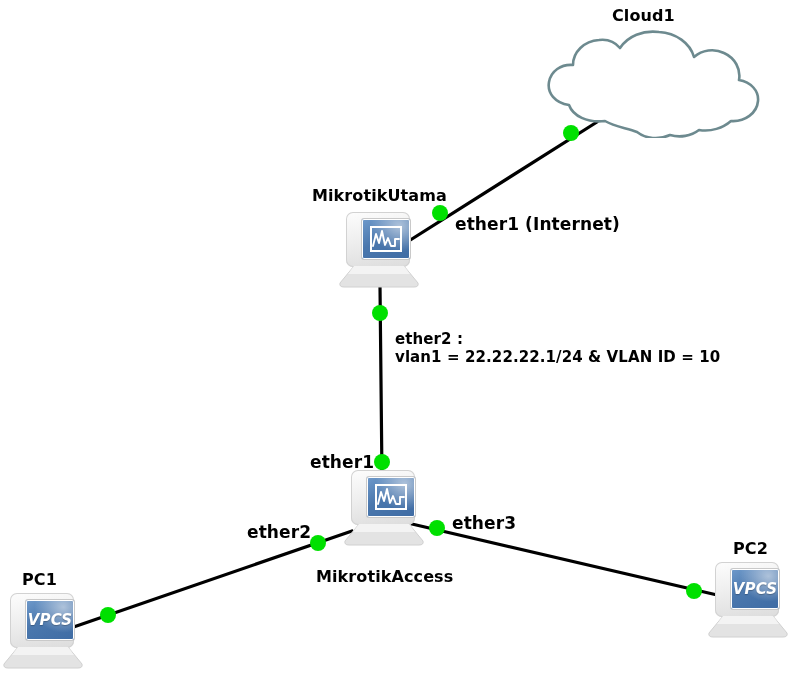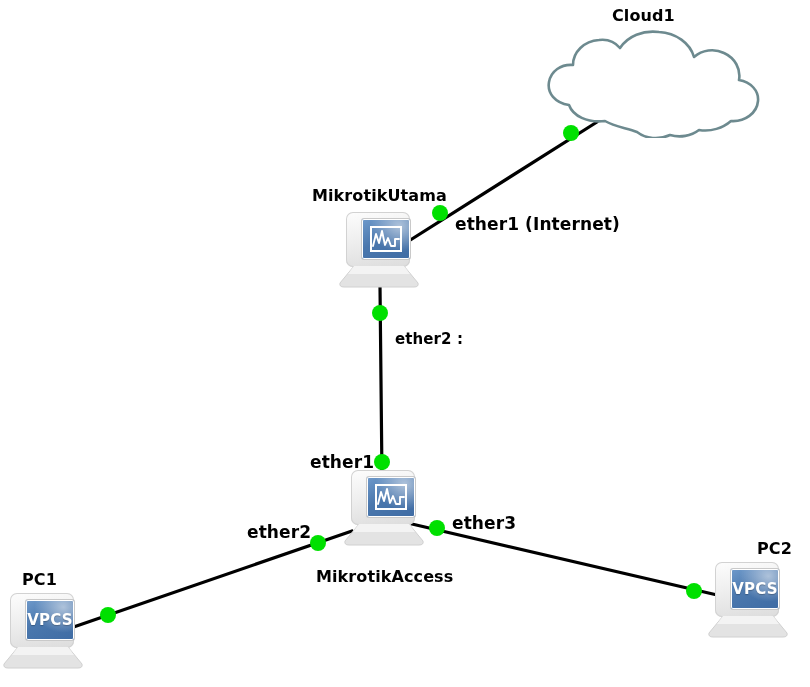--- a/index.html
+++ b/index.html
@@ -38,20 +38,21 @@
   }
   .label.node-name { font-size: 16px; }
   .label.port { font-size: 17px; }
   .label.multiline { font-size: 15px; }
 
   
   .dev {
     position: relative;
     width: 82px;
     height: 64px;
+    font-style: italic;
   }
   .dev .bezel {
     position: absolute;
     left: 8px;
     top: 0px;
     width: 64px;
     height: 55px;
     border-radius: 7px;
     background: linear-gradient(170deg, #fdfdfd 0%, #efefef 45%, #dcdcdc 100%);
     box-shadow: inset 0 0 0 1px #d2d2d2;
@@ -190,23 +191,24 @@
         <circle cx="108" cy="615" r="8" fill="#00e000"></circle>
         <circle cx="694" cy="591" r="8" fill="#00e000"></circle>
       </g>
   </svg>
 
   <div id="labels">
       <div class="label node-name" style="left: 612px; top: 6px;">Cloud1</div>
       <div class="label node-name" style="left: 312px; top: 186px;">MikrotikUtama</div>
       <div class="label node-name" style="left: 316px; top: 567px;">MikrotikAccess</div>
       <div class="label node-name" style="left: 22px; top: 570px;">PC1</div>
-      <div class="label node-name" style="left: 757px; top: 539px; text-align: center;">PC2</div>
+      <div class="label node-name" style="left: 733px; top: 539px; text-align: center;">PC2</div>
       <div class="label port" style="left: 455px; top: 214px;">ether1 (Internet)</div>
       <div class="label port" style="left: 310px; top: 452px;">ether1</div>
       <div class="label port" style="left: 247px; top: 522px;">ether2</div>
       <div class="label port" style="left: 452px; top: 513px;">ether3</div>
       <div class="label multiline" style="left: 395px; top: 330px;">
         <div>ether2 :</div>
+        <div>vlan1 = 22.22.22.1/24 &amp; VLAN ID = 10</div>
       </div>
     </div>
 
 </div>
 
 </body></html>

